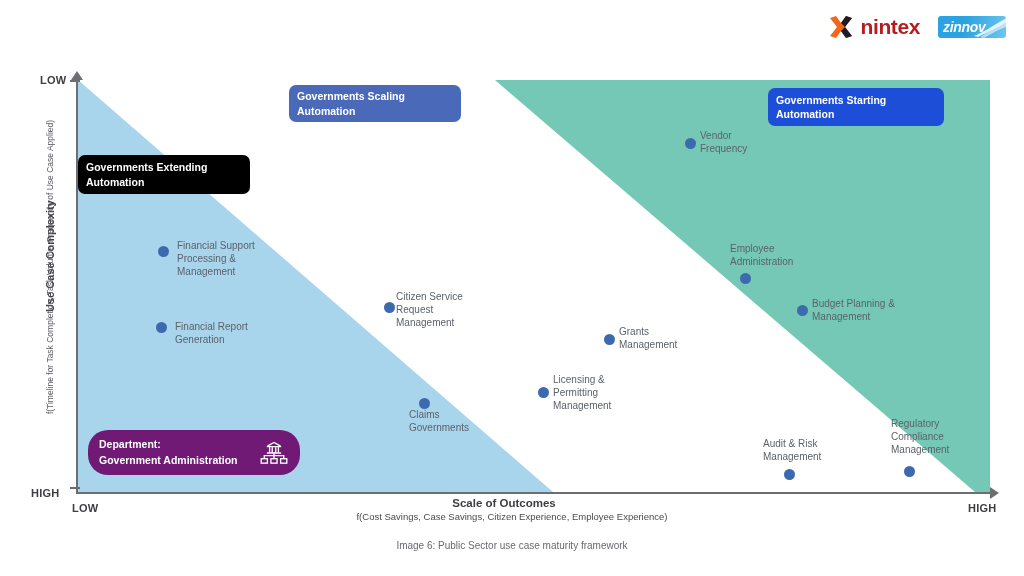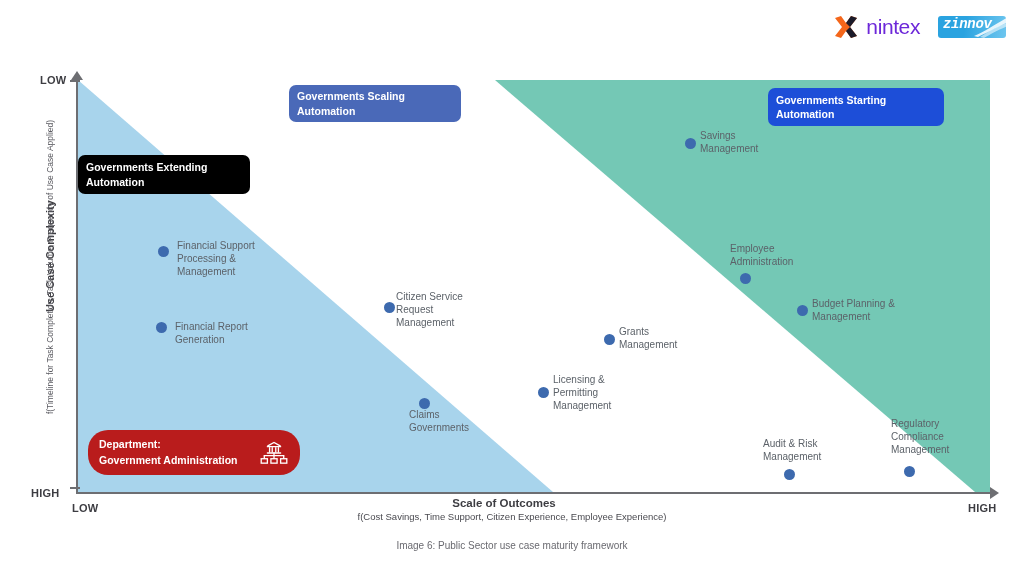--- a/index.html
+++ b/index.html
@@ -25,33 +25,33 @@
     gap: 18px;
   }
   .nintex-logo {
     display: flex;
     align-items: center;
     gap: 7px;
   }
   .nintex-x { width: 26px; height: 26px; display: block; }
   .nintex-word {
     font-size: 21px;
-    font-weight: normal;
+    font-weight: bold;
     letter-spacing: -0.4px;
-    color: #6d28d9;
+    color: #b91c1c;
   }
   .zinnov-logo {
     position: relative;
     width: 68px;
     height: 22px;
     border-radius: 3px;
     background: linear-gradient(100deg,#2aa3e0 0%,#2aa3e0 40%,#6ec6ef 100%);
     overflow: hidden;
     display: flex;
-    font-family: Liberation Mono, monospace;
+    align-items: center;
   }
   .zinnov-word {
     position: relative;
     z-index: 2;
     color: #ffffff;
     font-size: 14px;
     font-weight: bold;
     font-style: italic;
     padding-left: 5px;
     letter-spacing: -0.3px;
@@ -222,21 +222,21 @@
     background: #1d4ed8;
   }
   .badge-extending {
     left: 78px; top: 155px;
     width: 172px; height: 39px;
     background: #000000;
   }
   .badge-dept {
     left: 88px; top: 430px;
     width: 212px; height: 45px;
-    background: #b91c1c;
+    background: #701a75;
     border-radius: 20px;
     flex-direction: row;
     justify-content: space-between;
     align-items: center;
     padding: 0 11px;
     text-align: left;
   }
   .badge-dept .dept-text {
     font-size: 10.5px;
     font-weight: bold;
@@ -345,29 +345,29 @@
 <div class="pt" style="left:419px; top:398px;"></div>
 <div class="pt-label" style="left:409px; top:409px; width:80px;">Claims Governments</div>
 
 <div class="pt" style="left:538px; top:387px;"></div>
 <div class="pt-label" style="left:553px; top:374px; width:78px;">Licensing &amp; Permitting Management</div>
 
 <div class="pt" style="left:604px; top:334px;"></div>
 <div class="pt-label" style="left:619px; top:326px; width:80px;">Grants Management</div>
 
 <div class="pt" style="left:685px; top:138px;"></div>
-<div class="pt-label" style="left:700px; top:130px; width:80px;">Savings Management</div>
+<div class="pt-label" style="left:700px; top:130px; width:80px;">Vendor Frequency</div>
 
 <div class="pt" style="left:740px; top:273px;"></div>
 <div class="pt-label" style="left:730px; top:243px; width:86px;">Employee Administration</div>
 
 <div class="pt" style="left:797px; top:305px;"></div>
 <div class="pt-label" style="left:812px; top:298px; width:88px;">Budget Planning &amp; Management</div>
 
 <div class="pt" style="left:784px; top:469px;"></div>
 <div class="pt-label" style="left:763px; top:438px; width:86px;">Audit &amp; Risk Management</div>
 
 <div class="pt" style="left:904px; top:466px;"></div>
 <div class="pt-label" style="left:891px; top:418px; width:72px;">Regulatory Compliance Management</div>
 
 <div class="x-title">Scale of Outcomes</div>
-<div class="x-subtitle">f(Cost Savings, Time Support, Citizen Experience, Employee Experience)</div>
+<div class="x-subtitle">f(Cost Savings, Case Savings, Citizen Experience, Employee Experience)</div>
 <div class="caption">Image 6: Public Sector use case maturity framework</div>
 
 </body></html>

